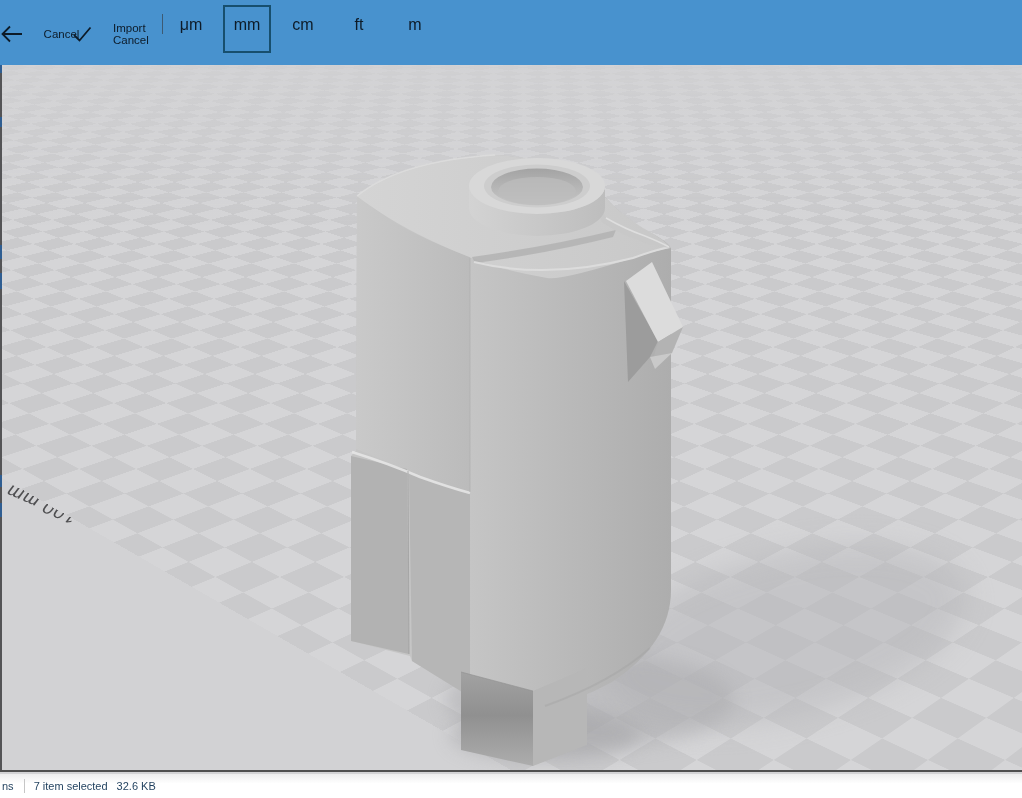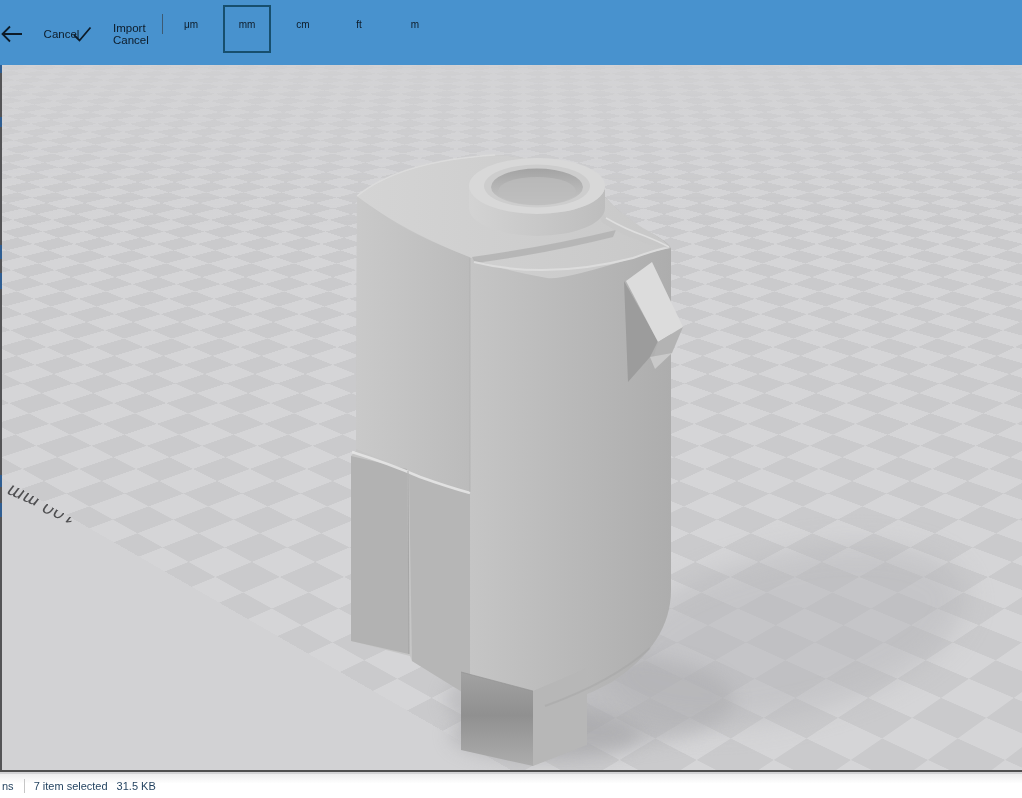--- a/index.html
+++ b/index.html
@@ -13,21 +13,21 @@
   .tool-btn { display:flex; flex-direction:row; align-items:center; justify-content:center;
               gap:19px; padding-top:2px; color:#0d1b28; cursor:default; }
   .tool-btn .glyph { width:26px; height:24px; display:flex; align-items:center; justify-content:center; }
   .tool-btn .lbl { font-size:11.5px; color:#0d1b28; }
   .btn-cancel { width:62px; }
   .btn-import { width:92px; }
   .tb-divider { width:1px; height:20px; background:#3d5a73; margin-top:14px; }
   .units-label { margin-left:24px; width:66px; height:65px; display:flex; align-items:center;
                  justify-content:center; font-size:13px; color:#0d1b28; padding-bottom:4px; }
   .unit { position:relative; width:56px; height:65px; display:flex; align-items:center;
-          justify-content:center; font-size:10px; color:#0d1b28; padding-bottom:16px; cursor:default; }
+          justify-content:center; font-size:16px; color:#0d1b28; padding-bottom:16px; cursor:default; }
   .unit.selected::before { content:""; position:absolute; left:4px; right:4px; top:5px; bottom:12px;
                            border:2px solid #174f6e; }
 
   
   .viewport { position:absolute; left:0; top:65px; width:1022px; height:707px;
               overflow:hidden; background:#d2d2d4; border-bottom:2px solid #4f4f4f; }
   .floor { position:absolute; left:50%; bottom:0; width:9000px; height:9000px; margin-left:-4500px;
            transform-origin:50% 100%;
            transform:perspective(1600px) rotateX(55deg) rotateZ(45deg);
            background-image:repeating-conic-gradient(#d5d5d7 0% 25%, #cacacc 0% 50%);
@@ -184,16 +184,16 @@
         <i style="top:208px;height:16px"></i>
       <i style="top:410px;height:12px"></i>
         <i style="top:438px;height:14px"></i>
     </div>
   </div>
 
   <footer class="statusbar">
     <span class="sb-left">ns</span>
     <span class="sb-sep"></span>
     <span class="sb-sel">7 item selected</span>
-    <span class="sb-size">31.5 KB</span>
+    <span class="sb-size">32.6 KB</span>
   </footer>
 
 </div>
 
 </body></html>

